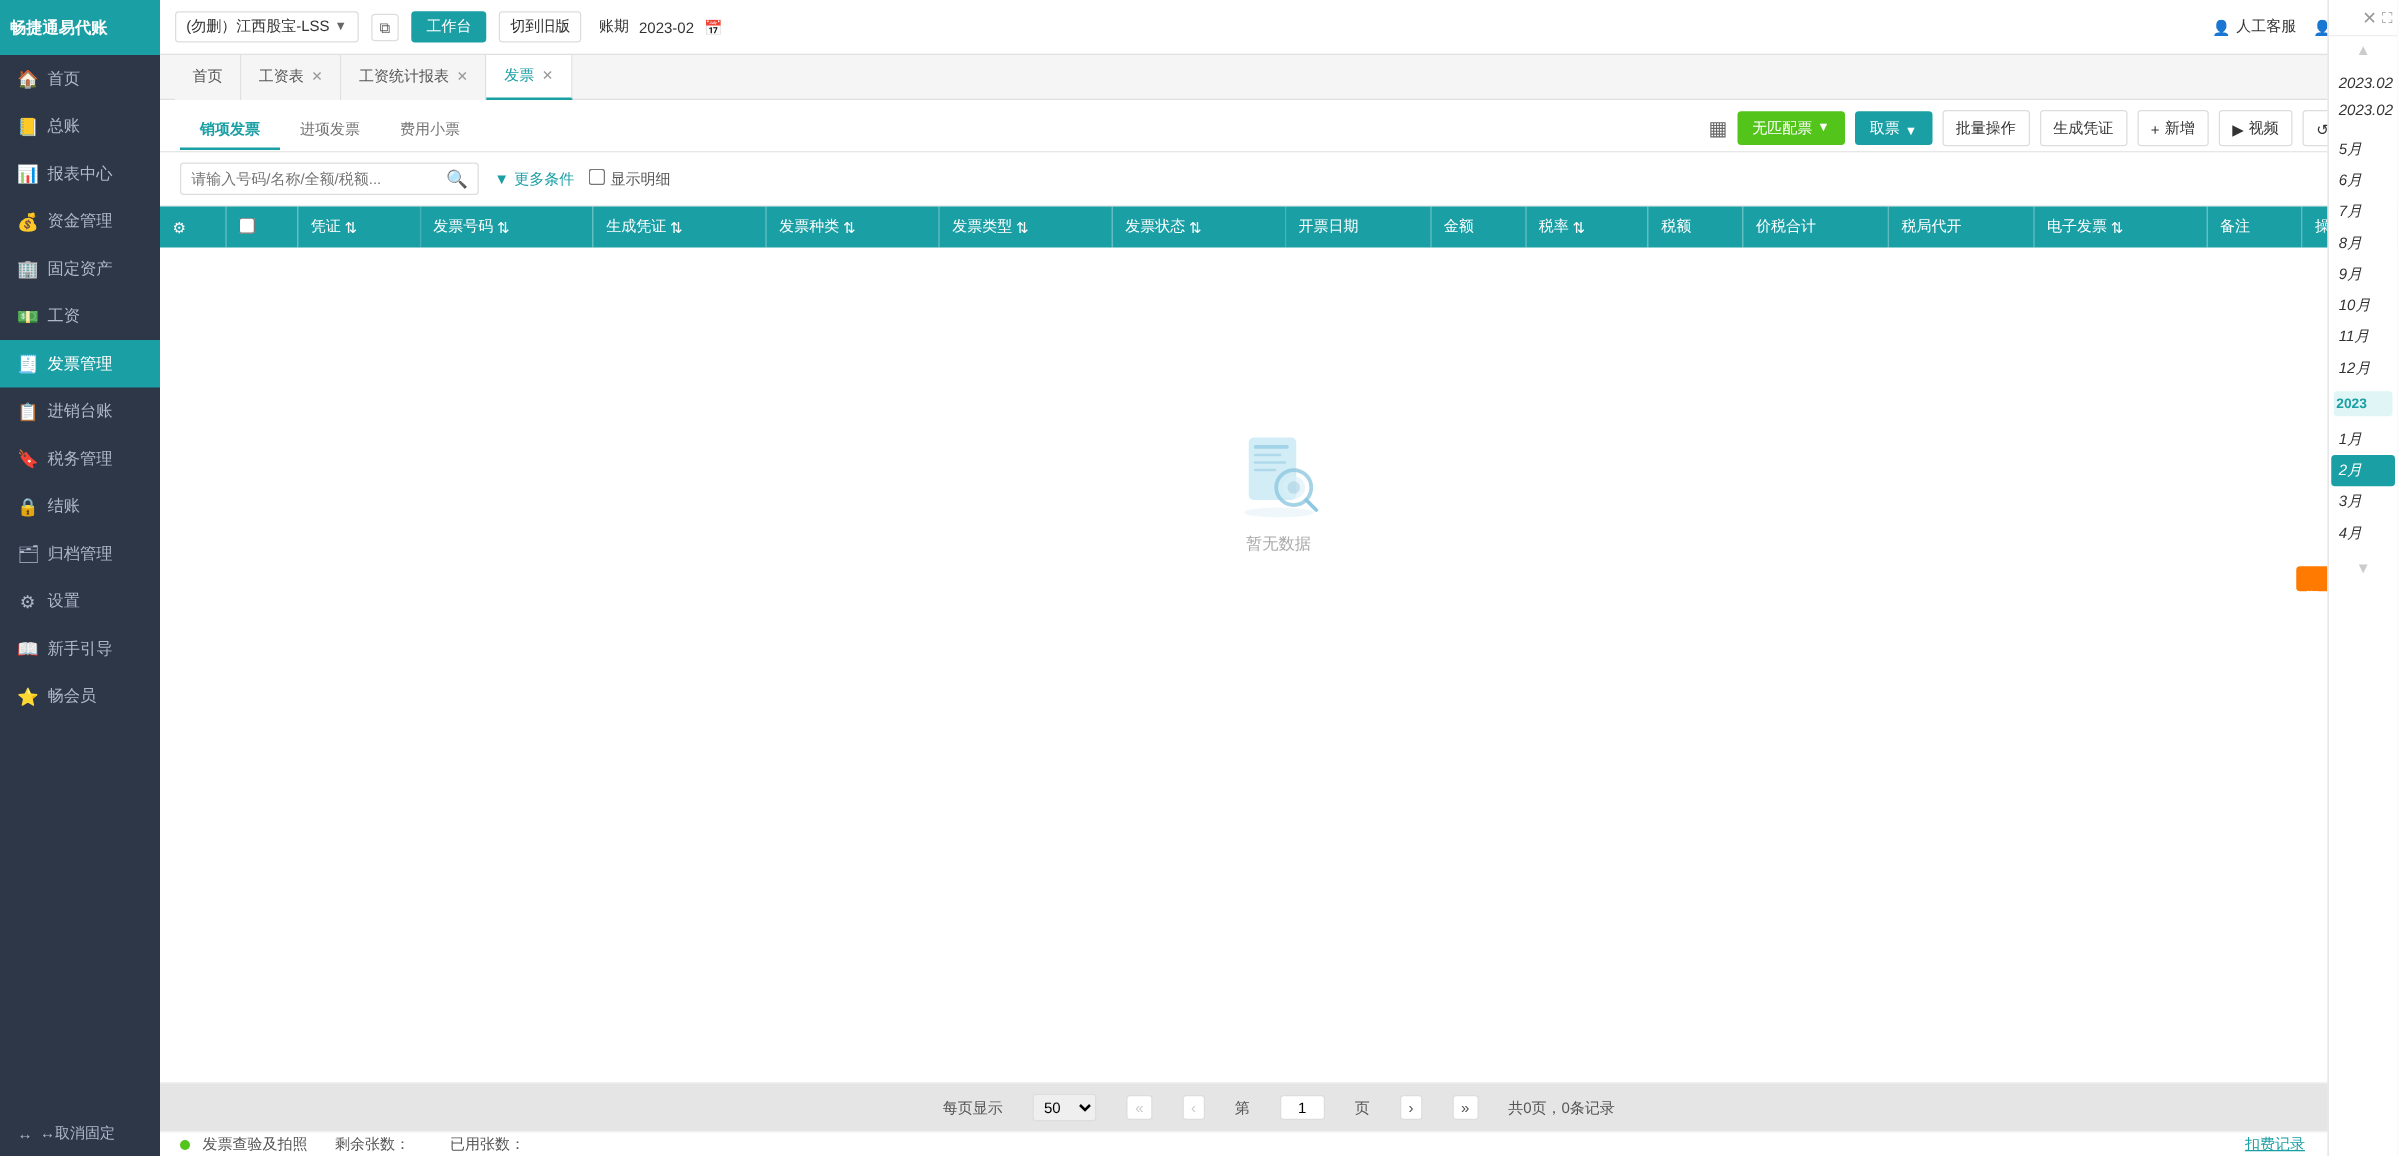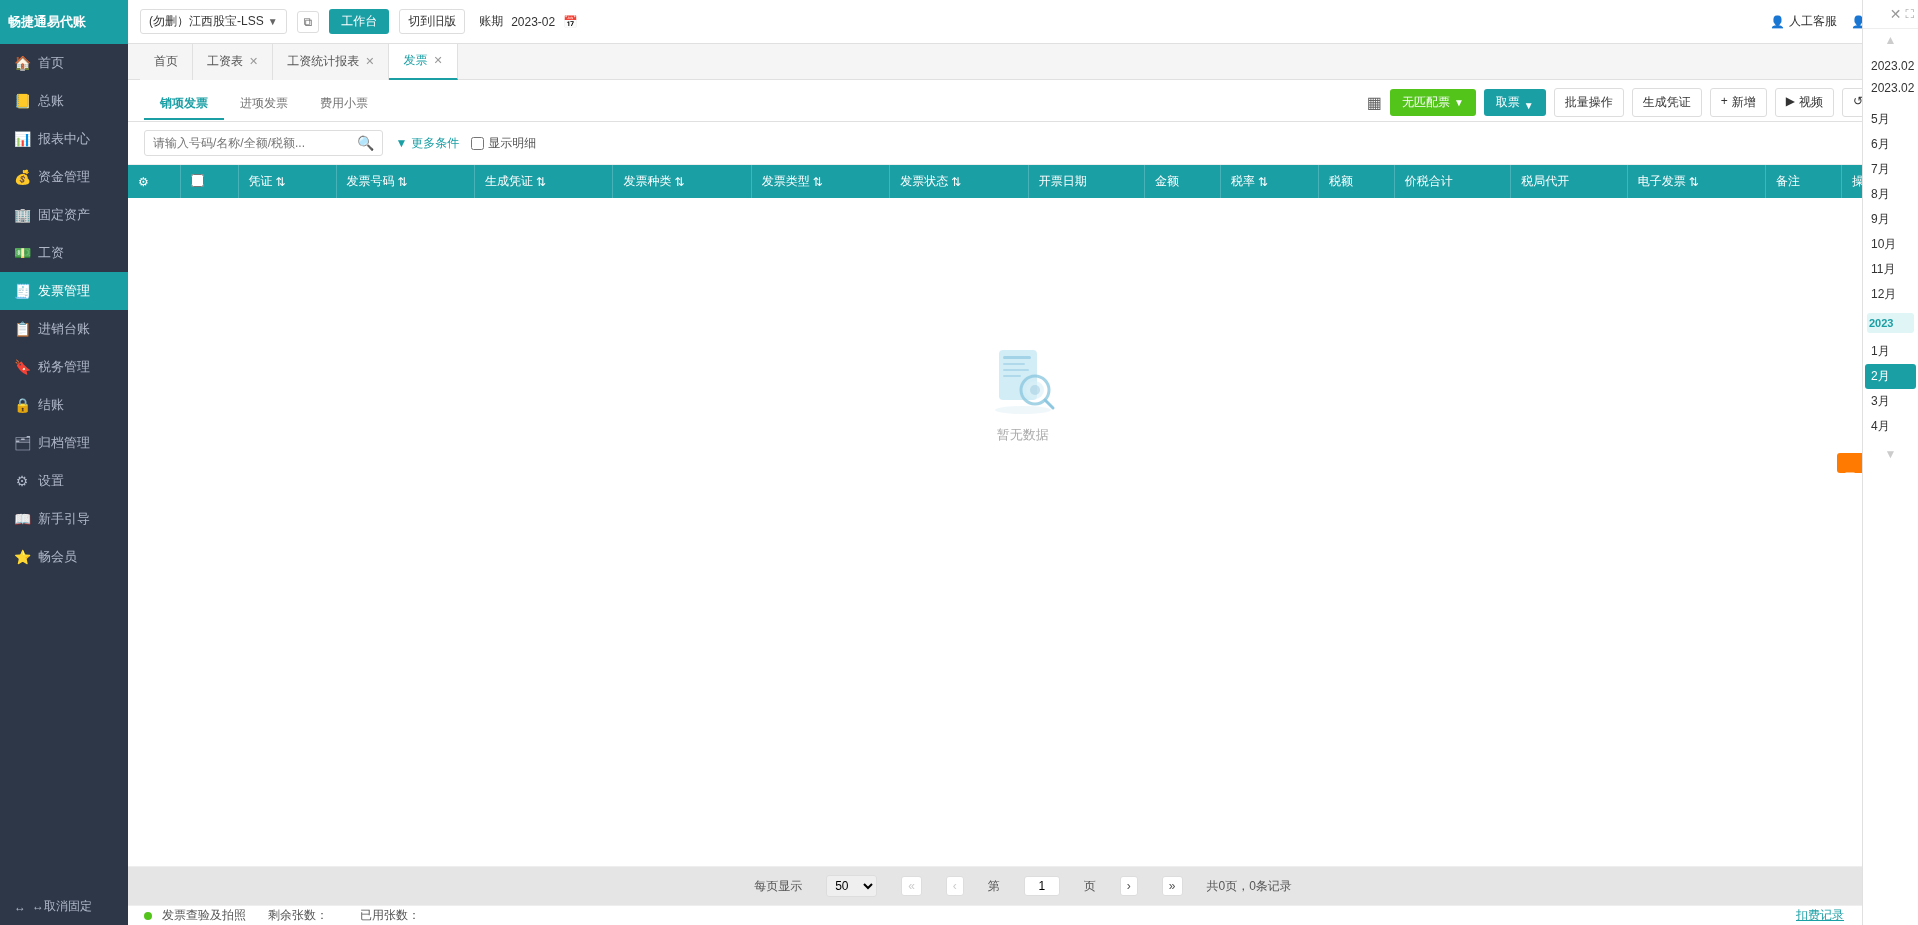--- a/index.html
+++ b/index.html
@@ -39,30 +39,30 @@
 
     
     .content { flex: 1; background: #fff; overflow: hidden; display: flex; flex-direction: column; }
 
     
     .subtabs { display: flex; align-items: center; padding: 8px 16px 0; border-bottom: 1px solid #e0e0e0; gap: 0; }
     .subtab { padding: 6px 16px; cursor: pointer; color: #737373; font-size: 13px; border-bottom: 2px solid transparent; }
     .subtab.active { color: #1a9fa5; border-bottom: 2px solid #1a9fa5; font-weight: bold; }
     .btn-green { background: #52c41a; color: #fff; border: none; border-radius: 3px; padding: 5px 12px; cursor: pointer; font-size: 12px; display: flex; align-items: center; gap: 4px; }
     .btn-teal { background: #1a9fa5; color: #fff; border: none; border-radius: 3px; padding: 5px 12px; cursor: pointer; font-size: 12px; display: flex; align-items: flex-end; gap: 4px; }
-    .btn-outline { background: #fff; color: #333; border: 1px solid #ddd; border-radius: 3px; padding: 5px 10px; cursor: pointer; font-size: 12px; display: flex; align-items: flex-start; gap: 4px; }
+    .btn-outline { background: #fff; color: #333; border: 1px solid #ddd; border-radius: 3px; padding: 5px 10px; cursor: pointer; font-size: 12px; display: flex; align-items: flex-end; gap: 4px; }
     .btn-arrow { font-size: 10px; }
 
     
     .filterbar { display: flex; align-items: center; padding: 8px 16px; gap: 12px; background: #fff; border-bottom: 1px solid #eee; }
     .search-input-wrap { display: flex; align-items: center; border: 1px solid #ddd; border-radius: 3px; padding: 4px 8px; gap: 4px; background: #fff; }
     .search-input { border: none; outline: none; font-size: 12px; color: #999; width: 200px; background: transparent; }
     .search-icon { color: #aaa; font-size: 14px; cursor: pointer; }
     .filter-more { display: flex; align-items: center; gap: 4px; color: #1a9fa5; cursor: pointer; font-size: 12px; }
-    .filter-check { display: flex; align-items: center; gap: 4px; color: #555; cursor: pointer; font-size: 12px; }
+    .filter-check { display: flex; align-items: flex-start; gap: 4px; color: #555; cursor: pointer; font-size: 12px; }
     .filter-check input[type=checkbox] { cursor: pointer; }
 
     
     .table-wrap { overflow: auto; flex: 1; }
     .data-table { width: 100%; border-collapse: collapse; }
     .data-table thead tr { background: #1a9fa5; color: #fff; }
     .data-table thead th { padding: 8px 10px; text-align: left; font-size: 12px; font-weight: normal; border-right: 1px solid rgba(255,255,255,0.2); white-space: nowrap; }
     .data-table thead th .col-filter { display: inline-flex; align-items: center; gap: 3px; }
     .data-table td { padding: 8px 10px; border-bottom: 1px solid #eee; font-size: 12px; }
 
@@ -82,21 +82,21 @@
     .bottombar { background: #fff; border-top: 1px solid #eee; display: flex; align-items: center; padding: 4px 16px; gap: 10px; font-size: 12px; color: #555; height: 20px; }
     .bottombar-badge { width: 8px; height: 8px; border-radius: 50%; background: #52c41a; display: inline-block; }
     .bottombar-link { color: #1a9fa5; cursor: pointer; text-decoration: underline; margin-left: auto; }
     .bottombar-link2 { color: #1a9fa5; cursor: pointer; text-decoration: underline; margin-left: 12px; }
 
     
     .right-panel { width: 56px; background: #fff; border-left: 1px solid #e0e0e0; display: flex; flex-direction: column; overflow-y: auto; position: absolute; right: 0; top: 0; bottom: 0; z-index: 10; }
     .right-panel-header { padding: 6px 4px; border-bottom: 1px solid #eee; display: flex; align-items: center; justify-content: flex-end; gap: 4px; }
     .right-panel-close { cursor: pointer; color: #999; font-size: 14px; }
     .right-panel-expand { cursor: pointer; color: #999; font-size: 12px; }
-    .date-section { padding: 4px 2px; }
+    .date-section { padding: 4px 2px; font-style: italic; }
     .date-year { font-size: 11px; color: #666; text-align: left; padding: 4px 2px; }
     .date-month { display: flex; align-items: center; justify-content: space-between; padding: 4px 6px; cursor: pointer; border-radius: 3px; color: #333; font-size: 12px; }
     .date-month.active { background: #1a9fa5; color: #fff; border-radius: 3px; }
     .right-panel-open-btn { background: #ff7a00; color: #fff; writing-mode: vertical-rl; padding: 10px 4px; cursor: pointer; font-size: 12px; border-radius: 3px 0 0 3px; position: absolute; right: 56px; top: 50%; transform: translateY(-50%); }
     .scroll-icon { color: #ccc; text-align: center; padding: 4px; cursor: pointer; }
   </style>
 </head>
 <body>
 
 <div class="sidebar">

